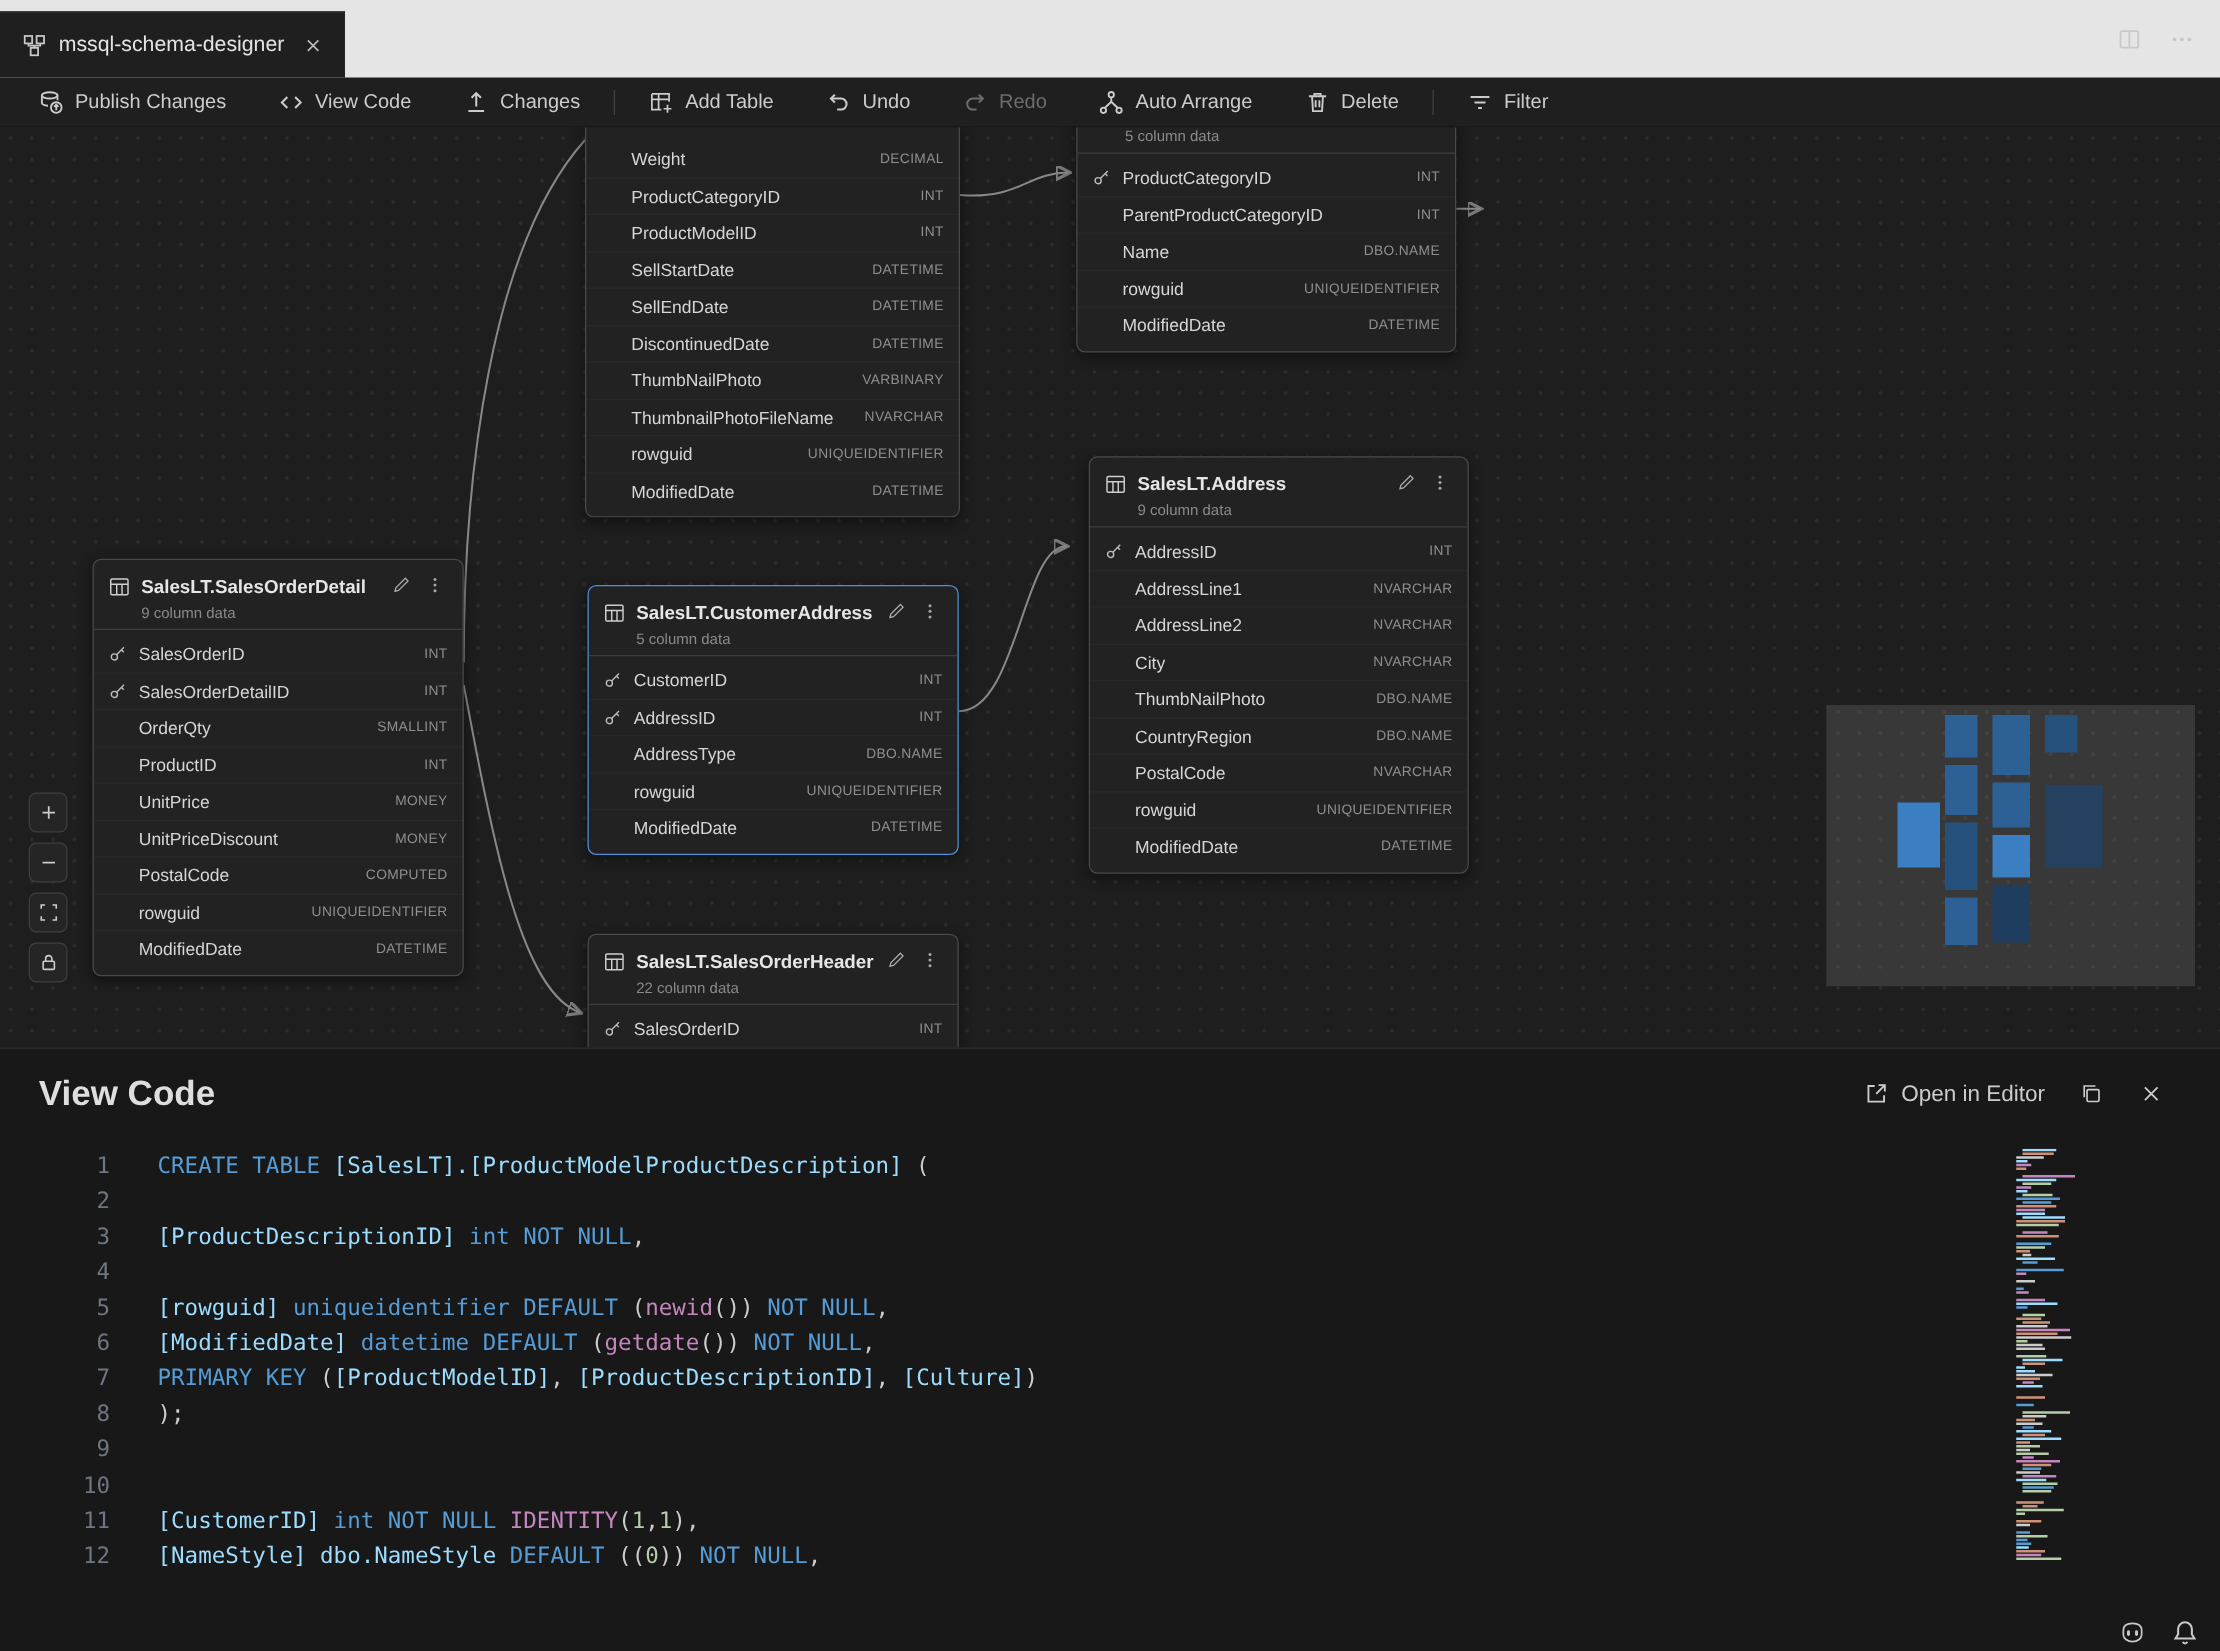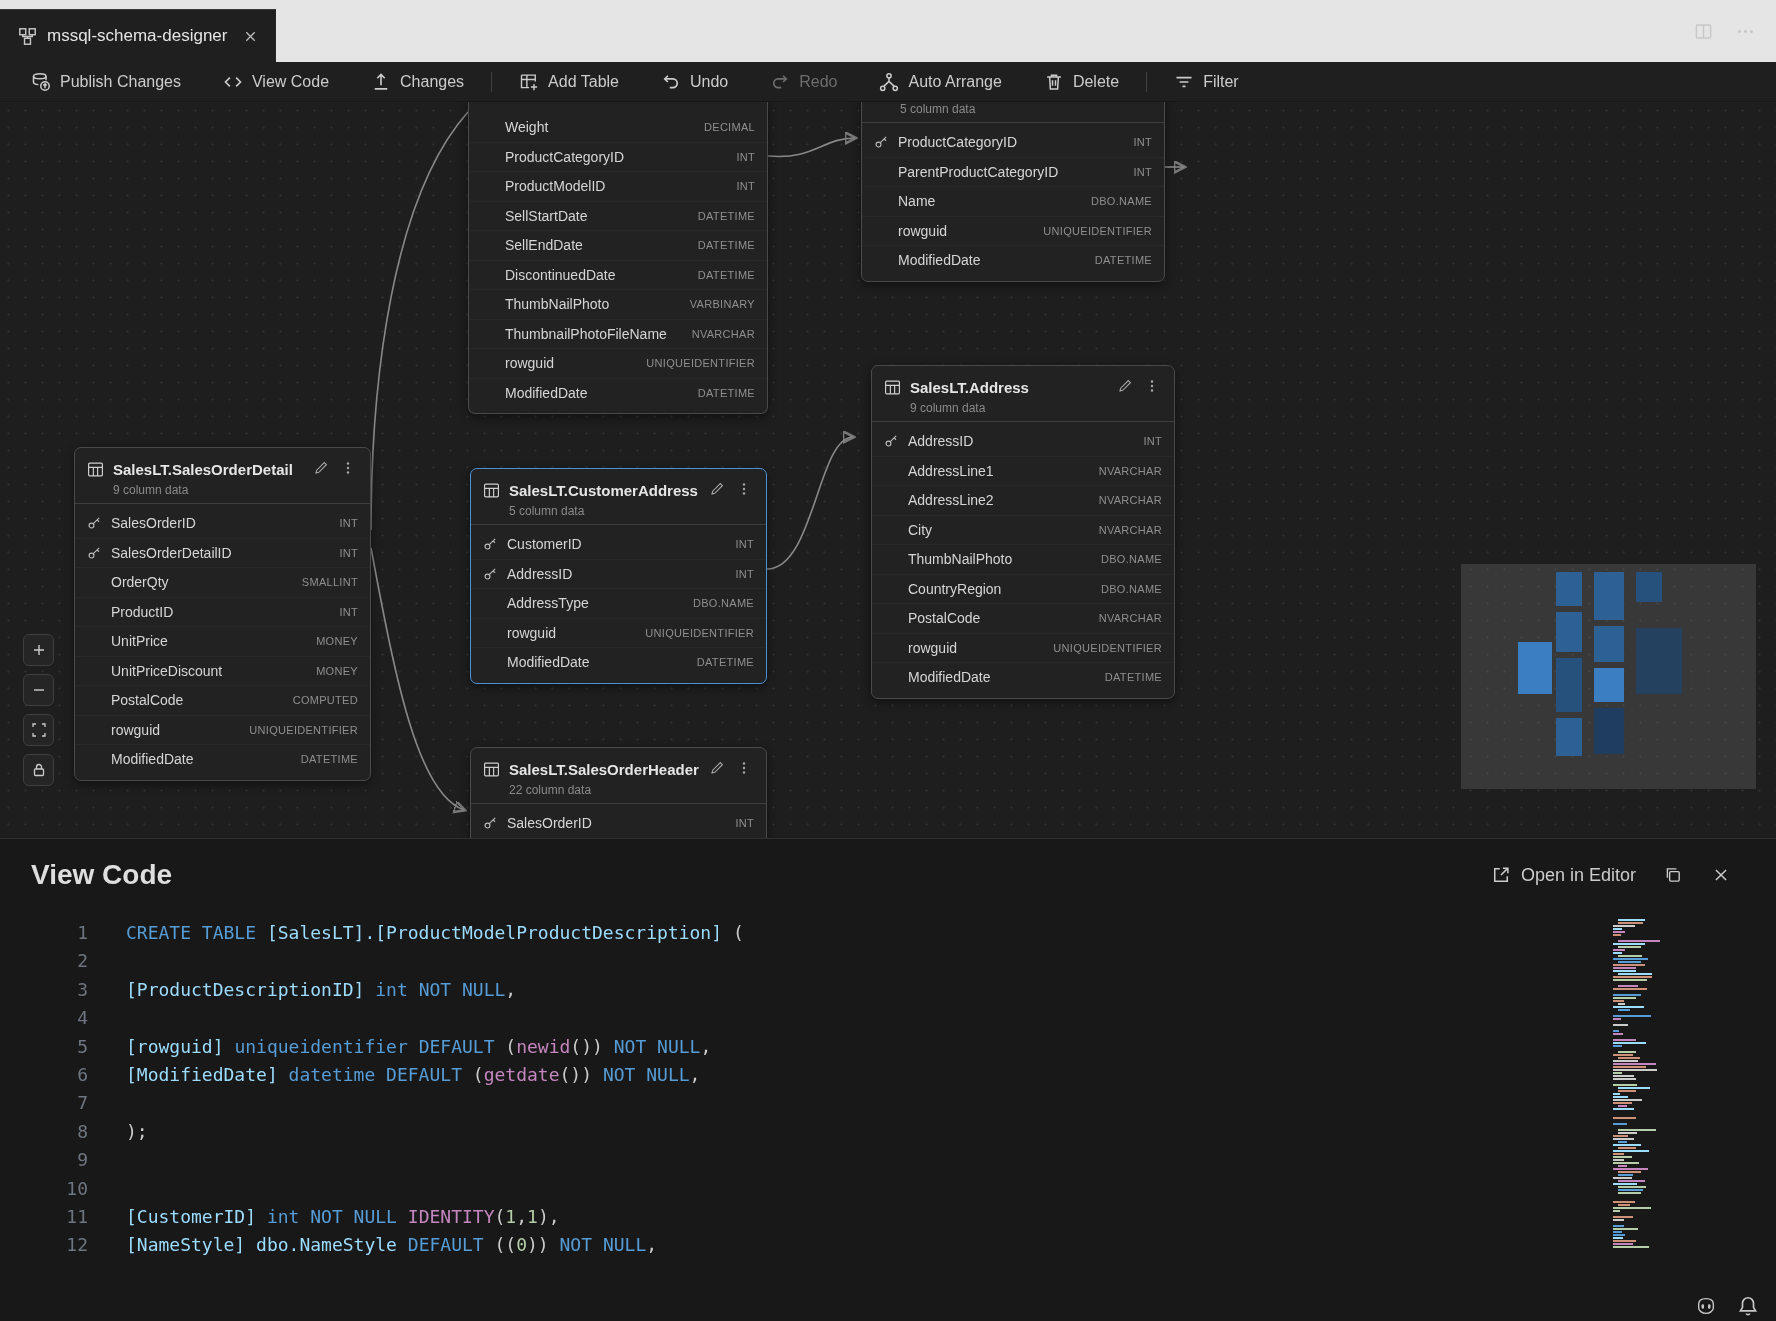--- a/index.html
+++ b/index.html
@@ -642,21 +642,21 @@
     </div>
   </div>
 
   <div class="code-area">
       <div class="code-line"><span class="ln">1</span><span class="lc"><span class="tok-kw">CREATE TABLE</span><span class="tok-pl"> </span><span class="tok-id">[SalesLT].[ProductModelProductDescription]</span><span class="tok-pl"> (</span></span></div>
       <div class="code-line"><span class="ln">2</span></div>
       <div class="code-line"><span class="ln">3</span><span class="lc"><span class="tok-id">[ProductDescriptionID]</span><span class="tok-pl"> </span><span class="tok-kw">int</span><span class="tok-pl"> </span><span class="tok-kw">NOT NULL</span><span class="tok-pl">,</span></span></div>
       <div class="code-line"><span class="ln">4</span></div>
       <div class="code-line"><span class="ln">5</span><span class="lc"><span class="tok-id">[rowguid]</span><span class="tok-pl"> </span><span class="tok-kw">uniqueidentifier</span><span class="tok-pl"> </span><span class="tok-kw">DEFAULT</span><span class="tok-pl"> (</span><span class="tok-fn">newid</span><span class="tok-pl">()) </span><span class="tok-kw">NOT NULL</span><span class="tok-pl">,</span></span></div>
       <div class="code-line"><span class="ln">6</span><span class="lc"><span class="tok-id">[ModifiedDate]</span><span class="tok-pl"> </span><span class="tok-kw">datetime</span><span class="tok-pl"> </span><span class="tok-kw">DEFAULT</span><span class="tok-pl"> (</span><span class="tok-fn">getdate</span><span class="tok-pl">()) </span><span class="tok-kw">NOT NULL</span><span class="tok-pl">,</span></span></div>
-      <div class="code-line"><span class="ln">7</span></div>
+      <div class="code-line"><span class="ln">7</span><span class="lc"><span class="tok-kw">PRIMARY KEY</span><span class="tok-pl"> (</span><span class="tok-id">[ProductModelID]</span><span class="tok-pl">, </span><span class="tok-id">[ProductDescriptionID]</span><span class="tok-pl">, </span><span class="tok-id">[Culture]</span><span class="tok-pl">)</span></span></div>
       <div class="code-line"><span class="ln">8</span><span class="lc"><span class="tok-pl">);</span></span></div>
       <div class="code-line"><span class="ln">9</span><span class="lc"></span></div>
       <div class="code-line"><span class="ln">10</span></div>
       <div class="code-line"><span class="ln">11</span><span class="lc"><span class="tok-id">[CustomerID]</span><span class="tok-pl"> </span><span class="tok-kw">int</span><span class="tok-pl"> </span><span class="tok-kw">NOT NULL</span><span class="tok-pl"> </span><span class="tok-fn">IDENTITY</span><span class="tok-pl">(</span><span class="tok-num">1</span><span class="tok-pl">,</span><span class="tok-num">1</span><span class="tok-pl">),</span></span></div>
       <div class="code-line"><span class="ln">12</span><span class="lc"><span class="tok-id">[NameStyle]</span><span class="tok-pl"> </span><span class="tok-id">dbo.NameStyle</span><span class="tok-pl"> </span><span class="tok-kw">DEFAULT</span><span class="tok-pl"> ((</span><span class="tok-num">0</span><span class="tok-pl">)) </span><span class="tok-kw">NOT NULL</span><span class="tok-pl">,</span></span></div>
     </div>
   <div class="code-minimap">
       <div class="mm-line" style="width: 27.31px; margin-left: 7px; background: rgb(156, 220, 254);"></div>
       <div class="mm-line" style="width: 25.2425px; margin-left: 7px; background: rgb(206, 145, 120);"></div>
       <div class="mm-line" style="width: 21.6113px; margin-left: 2px; background: rgb(204, 204, 204);"></div>

